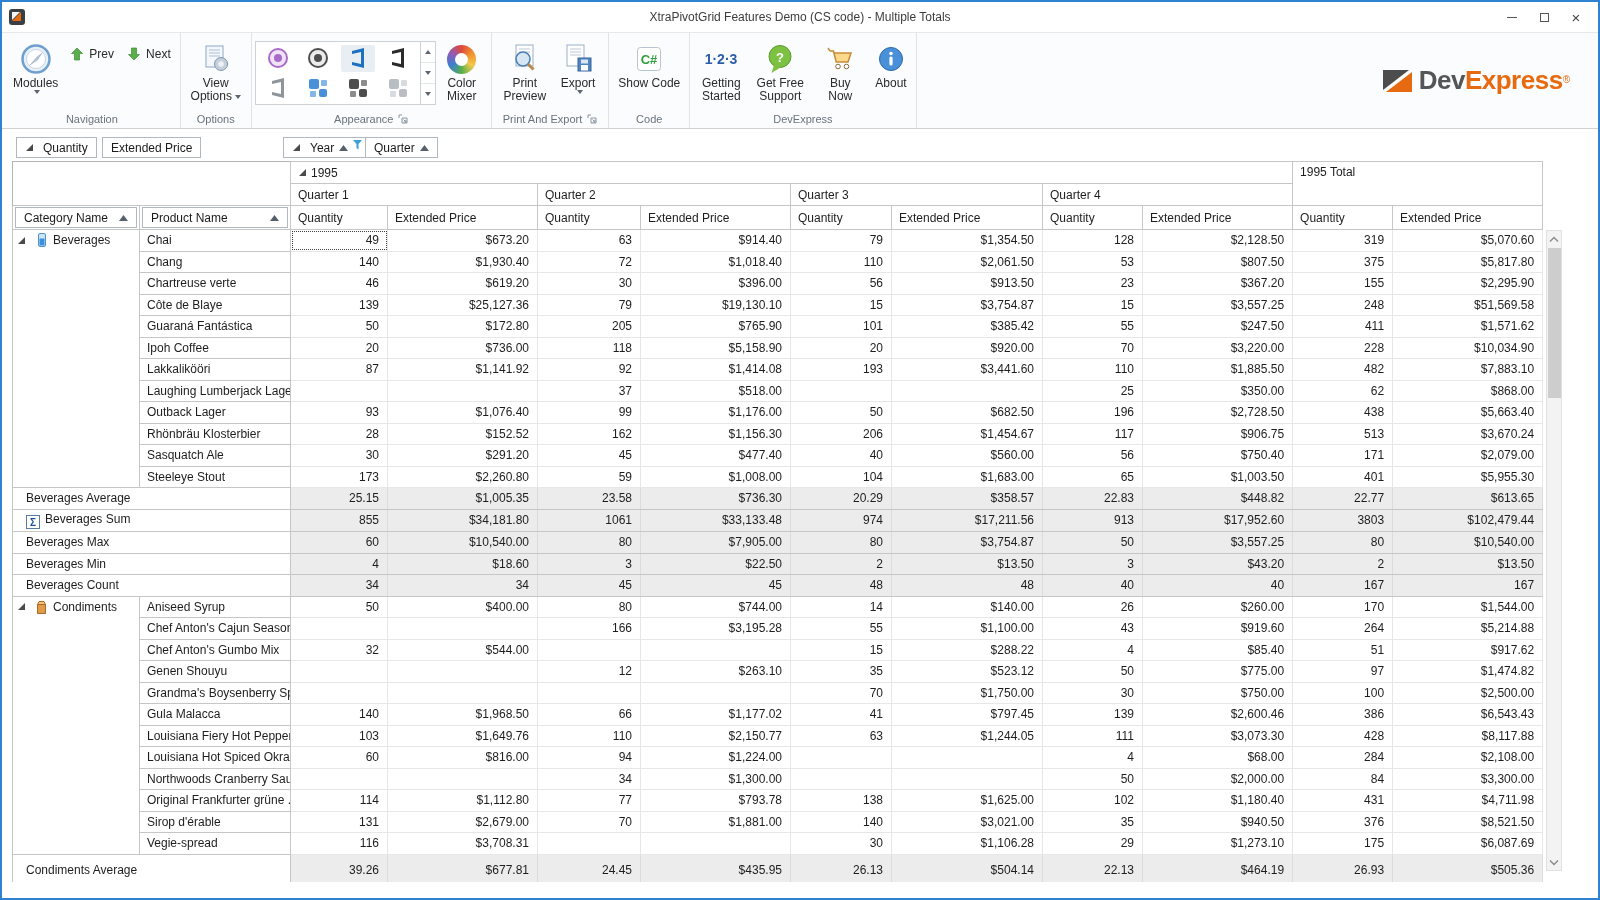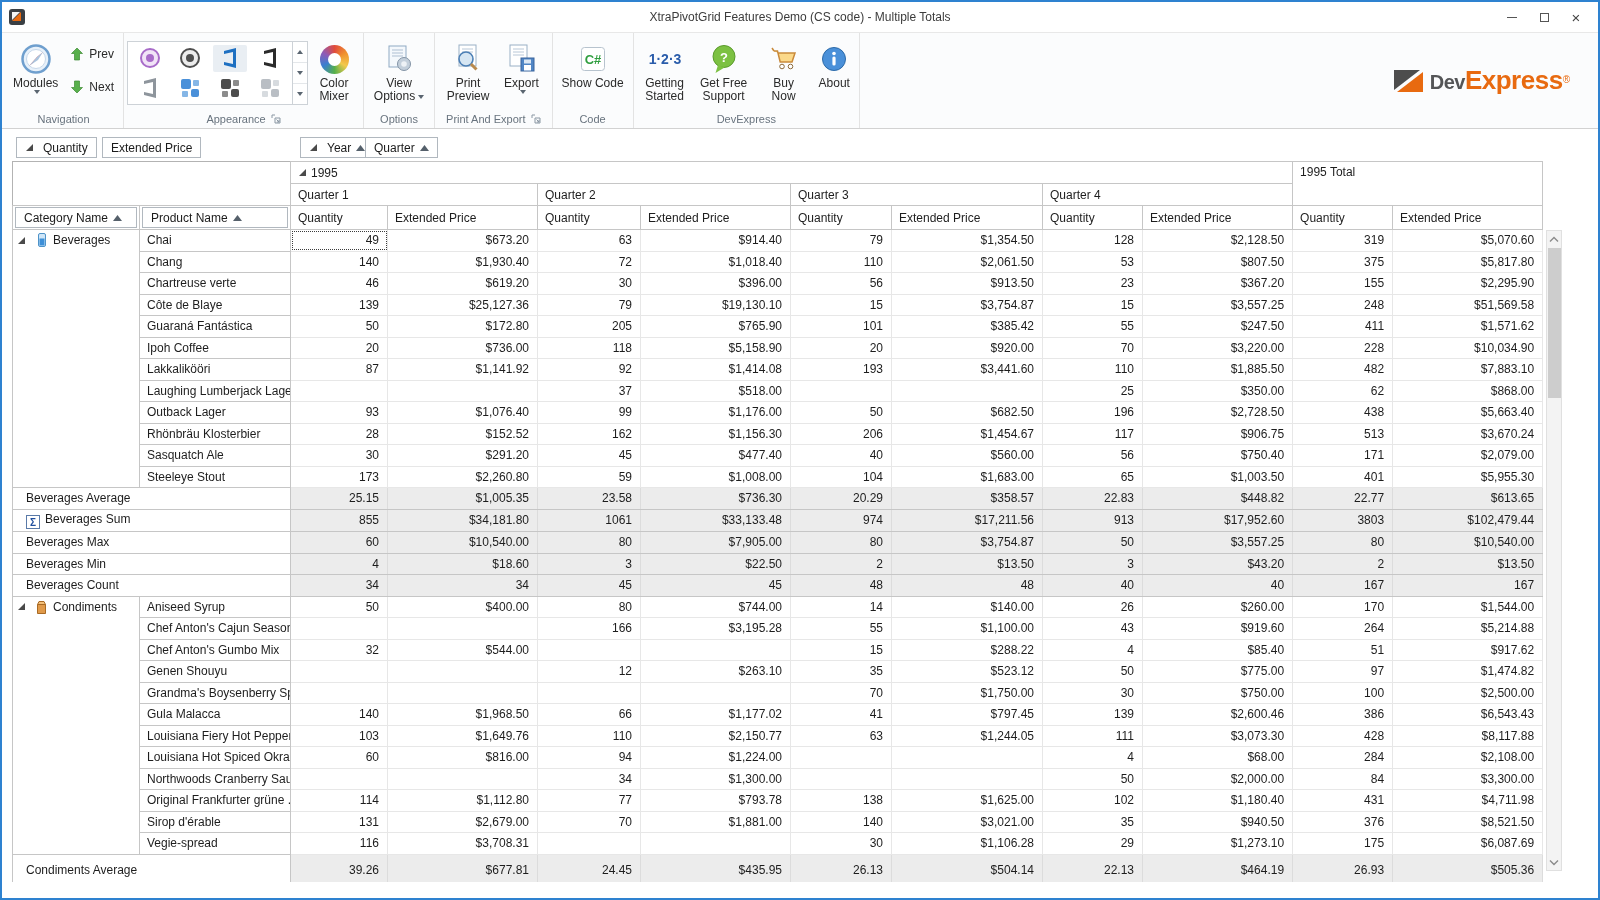--- a/index.html
+++ b/index.html
@@ -20,51 +20,51 @@
   .ribbon{height:97px;background:#fbfcfd;border-top:1px solid #e8e8e8;border-bottom:1px solid #d2d2d2;
     display:flex;align-items:stretch;padding-left:2px;flex:0 0 auto}
   .rgroup{display:flex;flex-direction:column;border-right:1px solid #e3e3e3;padding:3px 3px 0}
   .rgroup-content{flex:1;display:flex;align-items:flex-start}
   .rgroup-label{height:19px;font-size:11px;color:#68737e;display:flex;align-items:center;justify-content:center;gap:5px;padding:0 8px}
   .bigbtn{display:flex;flex-direction:column;align-items:center;padding:4px 5px 1px;font-size:12px;color:#2a2a2a;
     text-align:center;line-height:13px;height:72px;border:1px solid transparent;border-radius:2px}
   .bigbtn .ic{height:36px;display:flex;align-items:center;justify-content:center}
   .selbtn{background:#c9e2f6;border-color:#84b6dd}
   .disbtn .blabel{color:#9aa8b4}
-  .vstack{display:flex;flex-direction:column;gap:17px;padding:10px 2px 0}
+  .vstack{display:flex;flex-direction:row;gap:5px;padding:10px 2px 0}
   .smallbtn{display:flex;align-items:center;gap:5px;font-size:12px;color:#2a2a2a;padding:1px 4px}
   .dda{width:0;height:0;border-left:3px solid transparent;border-right:3px solid transparent;border-top:4px solid #5a6570;display:inline-block;margin-left:3px;vertical-align:middle}
   .gallery{display:flex;border:1px solid #cdd2d7;background:#fff;height:64px;margin-top:5px}
   .gallery-grid{display:grid;grid-template-columns:repeat(4,40px);grid-template-rows:repeat(2,30px);align-items:center;justify-items:center;padding:1px 2px}
   .gitem{width:34px;height:27px;display:flex;align-items:center;justify-content:center;border-radius:2px}
   .gsel{background:#e9eef3}
   .gallery-scroll{width:15px;border-left:1px solid #cdd2d7;display:flex;flex-direction:column}
   .gsbtn{flex:1;display:flex;align-items:center;justify-content:center;border-bottom:1px solid #e4e7ea}
   .gsbtn:last-child{border-bottom:none}
   .cwheel{width:29px;height:29px;border-radius:50%;position:relative;display:inline-block;
     background:conic-gradient(#e04b3c,#f0922e,#f2c94c,#56b04b,#3a7fd0,#8e5bb8,#e04b3c)}
   .cwheel::after{content:"";position:absolute;inset:8px;background:#fff;border-radius:50%}
   .dxlogo{margin-left:auto;display:flex;align-items:center;gap:6px;padding-right:28px}
-  .lg-dev{color:#545557;font-weight:bold;font-size:20px;letter-spacing:-.5px}
+  .lg-dev{color:#545557;font-weight:bold;font-size:26px;letter-spacing:-.5px}
   .lg-exp{color:#e86a10;font-weight:bold;font-size:26px;letter-spacing:-.5px}
   .lg-reg{color:#e86a10;font-size:10px;vertical-align:super}
 
   
   .pivot{position:relative;margin:7px 0 0 10px;width:1550px;height:746px;overflow:hidden;flex:0 0 auto}
   .filterrow{position:relative;height:25px}
   .fieldbtn{display:inline-flex;align-items:center;gap:5px;height:21px;border:1px solid #b1b8bf;background:#fff;
     padding:0 8px;font-size:12px;color:#1b1b1b;white-space:nowrap}
   .fb-abs{position:absolute;top:1px}
   table#pgrid{border-collapse:collapse;table-layout:fixed;width:1530px;border:1px solid #b3b3b3;background:#84cc16}
   #pgrid td{font-size:12px;color:#1d1d1d;overflow:hidden;white-space:nowrap}
   .hcell{border:1px solid #c6c6c6;background:#fff;padding:2px 7px;text-align:left;vertical-align:middle}
   .corner{border:none;border-right:1px solid #c6c6c6;background:#fff}
   .totalcell{vertical-align:top;padding-top:3px}
   .fieldcell{padding:1px 2px;border:1px solid #c6c6c6;background:#fff}
-  .fieldcell .fieldbtn{width:100%;border-color:#b1b8bf}
+  .fieldcell .fieldbtn{width:100%;justify-content:space-between;border-color:#b1b8bf}
   .num{border-right:1px solid #e7e7e7;border-bottom:1px solid #e7e7e7;text-align:right;padding:2px 8px;background:#fff}
   .firstnum{border-left:1px solid #c6c6c6}
   .prodcell{border:1px solid #c6c6c6;padding:2px 7px;background:#fff}
   .catcell{border:1px solid #c6c6c6;background:#fff;vertical-align:top;padding:3px 4px}
   .catwrap{display:flex;align-items:center;gap:5px}
   .sumrow td{border-top:1px solid #c6c6c6;border-bottom:1px solid #c6c6c6}
   .sumlabel{border:1px solid #c6c6c6;background:#fff;padding:2px 13px}
   .sumcell{background:#ececec;border-right:1px solid #dcdcdc;text-align:right;padding:2px 8px}
   .focused{outline:1px dotted #3c3c3c;outline-offset:-2px}
   .sigbox{display:inline-flex;width:14px;height:14px;border:1px solid #5a7aa8;color:#1f4e9e;font-weight:bold;
@@ -131,20 +131,39 @@
           </div>
         </div>
       </div>
       <div class="rgroup-label">
           <span>Navigation</span>
         </div>
     </div>
 
     <div class="rgroup">
       <div class="rgroup-content">
+        <div class="bigbtn">
+          <span class="ic">
+              <svg width="30" height="30" viewBox="0 0 30 30">
+            <rect x="5" y="2" width="17" height="21" fill="#f4f8fc" stroke="#8fa9c4"></rect>
+            <path d="M8 6h11M8 9h11M8 12h11" stroke="#aebfd2"></path>
+            <circle cx="20" cy="20" r="6.5" fill="#c3cfdb" stroke="#8394a6"></circle>
+            <circle cx="20" cy="20" r="2.8" fill="#eef2f6"></circle>
+              </svg>
+            </span>
+          <span class="blabel" style="width:52px"><span>View Options</span><span class="dda"></span></span>
+        </div>
+      </div>
+      <div class="rgroup-label">
+          <span>Options</span>
+        </div>
+    </div>
+
+    <div class="rgroup">
+      <div class="rgroup-content">
         <div class="gallery">
           <div class="gallery-grid">
             <span class="gitem">
                 <svg width="22" height="22" viewBox="0 0 22 22">
                   <circle cx="11" cy="11" r="9" fill="#f1e3f7" stroke="#a86bc9" stroke-width="2"></circle>
                   <circle cx="11" cy="11" r="4" fill="#a86bc9"></circle>
                 </svg>
               </span>
             <span class="gitem">
                 <svg width="22" height="22" viewBox="0 0 22 22">
@@ -219,39 +238,20 @@
             <path d="M5.5 5.5L8 8M8 5.8V8H5.8" fill="none" stroke="#8a97a3"></path>
           </svg>
       </div>
     </div>
 
     <div class="rgroup">
       <div class="rgroup-content">
         <div class="bigbtn">
           <span class="ic">
               <svg width="30" height="30" viewBox="0 0 30 30">
-            <rect x="5" y="2" width="17" height="21" fill="#f4f8fc" stroke="#8fa9c4"></rect>
-            <path d="M8 6h11M8 9h11M8 12h11" stroke="#aebfd2"></path>
-            <circle cx="20" cy="20" r="6.5" fill="#c3cfdb" stroke="#8394a6"></circle>
-            <circle cx="20" cy="20" r="2.8" fill="#eef2f6"></circle>
-              </svg>
-            </span>
-          <span class="blabel" style="width:52px"><span>View Options</span><span class="dda"></span></span>
-        </div>
-      </div>
-      <div class="rgroup-label">
-          <span>Options</span>
-        </div>
-    </div>
-
-    <div class="rgroup">
-      <div class="rgroup-content">
-        <div class="bigbtn">
-          <span class="ic">
-              <svg width="30" height="30" viewBox="0 0 30 30">
             <rect x="6" y="1" width="17" height="21" fill="#fff" stroke="#9ab0c6"></rect>
             <path d="M9 5h11M9 8h11M9 11h6" stroke="#b9c8d8"></path>
             <circle cx="13" cy="15" r="7" fill="#d6e6f3" stroke="#4c7fb5" stroke-width="1.6"></circle>
             <path d="M18 20l5.5 5.5" stroke="#b98a4d" stroke-width="3"></path>
               </svg>
             </span>
           <span class="blabel" style="width:48px">Print Preview</span>
         </div>
         <div class="bigbtn">
           <span class="ic">
@@ -355,21 +355,21 @@
     <div class="filterrow">
       <span class="fieldbtn fb-abs" style="left:4px">
         <svg class="g-exp" width="9" height="9" viewBox="0 0 9 9">
             <path d="M8 1v7H1z" fill="#4a4a4a"></path>
           </svg>
         <span>Quantity</span>
       </span>
       <span class="fieldbtn fb-abs" style="left:90px">
         <span>Extended Price</span>
       </span>
-      <span class="fieldbtn fb-abs" style="left:288px">
+      <span class="fieldbtn fb-abs" style="left:271px">
         <svg class="g-exp" width="9" height="9" viewBox="0 0 9 9">
             <path d="M8 1v7H1z" fill="#4a4a4a"></path>
           </svg>
         <span>Year</span>
         <svg width="9" height="6" viewBox="0 0 9 6">
             <path d="M4.5 0L9 6H0z" fill="#55606b"></path>
           </svg>
         <svg width="9" height="10" viewBox="0 0 9 10" style="margin-top:-6px">
             <path d="M0 0h9L5.5 4v5.5L3.5 8V4z" fill="#3aa0dc"></path>
           </svg>

